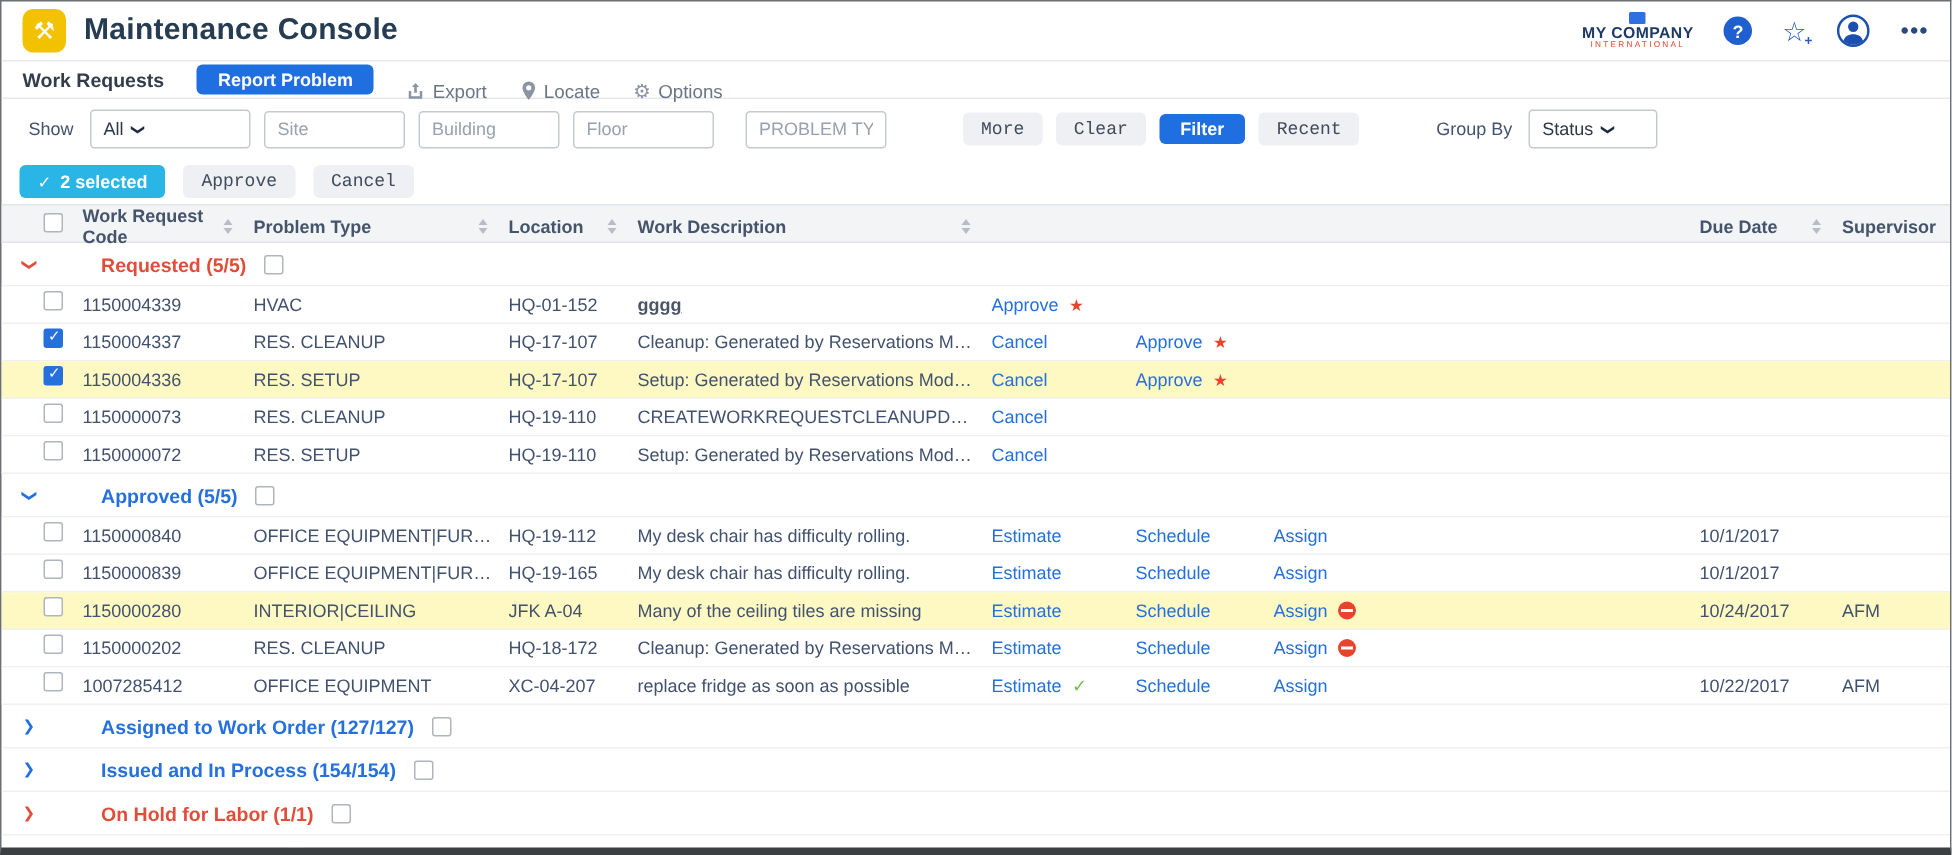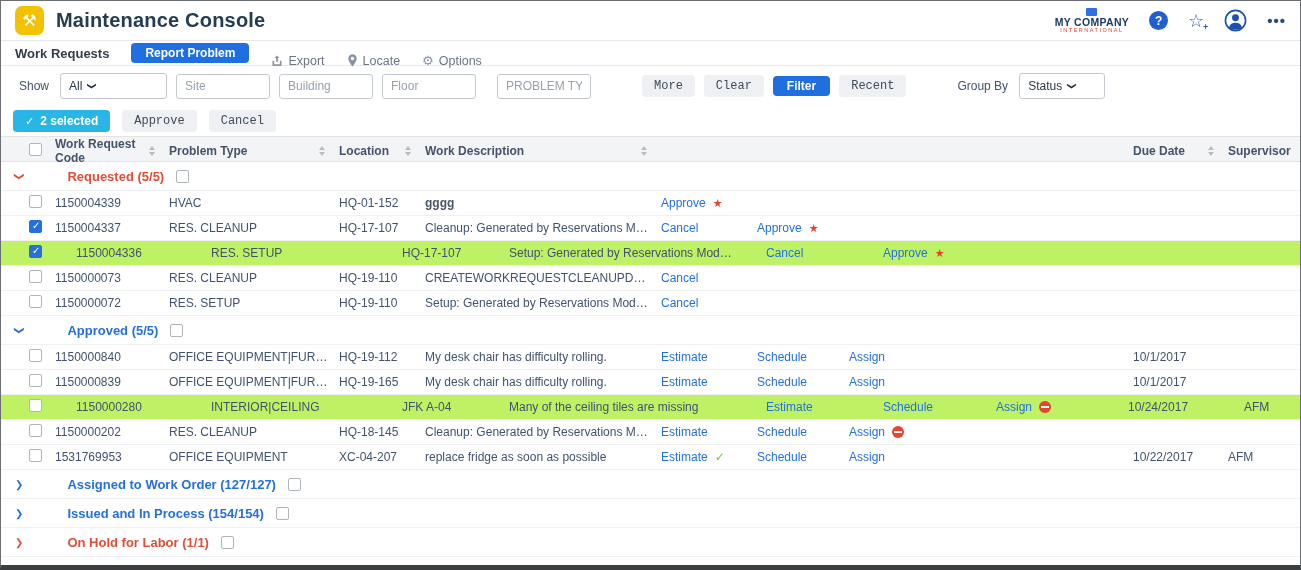--- a/index.html
+++ b/index.html
@@ -78,21 +78,21 @@
   .ghead { height:29px; display:flex; align-items:center; gap:8px; padding-left:14px;
            border-bottom:1px solid #eef0f2; }
   .gchev { font-size:10px; font-weight:700; cursor:pointer; display:inline-block; }
   .gchev.open { transform:rotate(90deg); }
   .glabel { font-size:13px; font-weight:700; cursor:pointer;margin-left:36px; }
   .tone-red { color:#e04e39; }
   .tone-blue { color:#2570dd; }
   .ghead .cb { margin-left:4px; }
 
   .trow { height:25px; border-bottom:1px solid #eef0f2; background:#fff; }
-  .trow.shaded { background:#bef264;gap:21px; }
+  .trow.shaded { background:#fef9c3; }
   .cell { font-size:12px; color:#42526e; padding-right:10px; overflow:hidden;
           white-space:nowrap; text-overflow:ellipsis; }
   .cell.desc-link { text-decoration:underline; font-weight:600; color:#4a5568; }
   .link { color:#2570dd; font-size:12px; cursor:pointer; }
   .staricon { color:#e8432d; font-size:11px; margin-left:7px; }
   .blockicon { display:inline-block; width:12px; height:12px; background:#e8432d;
                border-radius:50%; position:relative; margin-left:7px; vertical-align:-2px; }
   .blockicon::after { content:''; position:absolute; left:2px; right:2px; top:5px; height:2px; background:#fff; }
   .checkicon { color:#6fbf4a; font-weight:700; font-size:12px; margin-left:7px; }
 
@@ -335,32 +335,32 @@
         <div class="cell"><span class="link">Schedule</span></div>
         <div class="cell"><span class="link">Assign</span><span class="blockicon"></span></div>
         <div></div>
         <div class="cell">10/24/2017</div>
         <div class="cell">AFM</div>
       </div>
       <div class="trow">
         <div class="c-cb"><span class="cb"></span></div>
         <div class="cell">1150000202</div>
         <div class="cell">RES. CLEANUP</div>
-        <div class="cell">HQ-18-145</div>
+        <div class="cell">HQ-18-172</div>
         <div class="cell">Cleanup: Generated by Reservations Module</div>
         <div class="cell"><span class="link">Estimate</span></div>
         <div class="cell"><span class="link">Schedule</span></div>
         <div class="cell"><span class="link">Assign</span><span class="blockicon"></span></div>
         <div></div>
         <div class="cell"></div>
         <div class="cell"></div>
       </div>
       <div class="trow">
         <div class="c-cb"><span class="cb"></span></div>
-        <div class="cell">1531769953</div>
+        <div class="cell">1007285412</div>
         <div class="cell">OFFICE EQUIPMENT</div>
         <div class="cell">XC-04-207</div>
         <div class="cell">replace fridge as soon as possible</div>
         <div class="cell"><span class="link">Estimate</span><span class="checkicon">✓</span></div>
         <div class="cell"><span class="link">Schedule</span></div>
         <div class="cell"><span class="link">Assign</span></div>
         <div></div>
         <div class="cell">10/22/2017</div>
         <div class="cell">AFM</div>
       </div>

